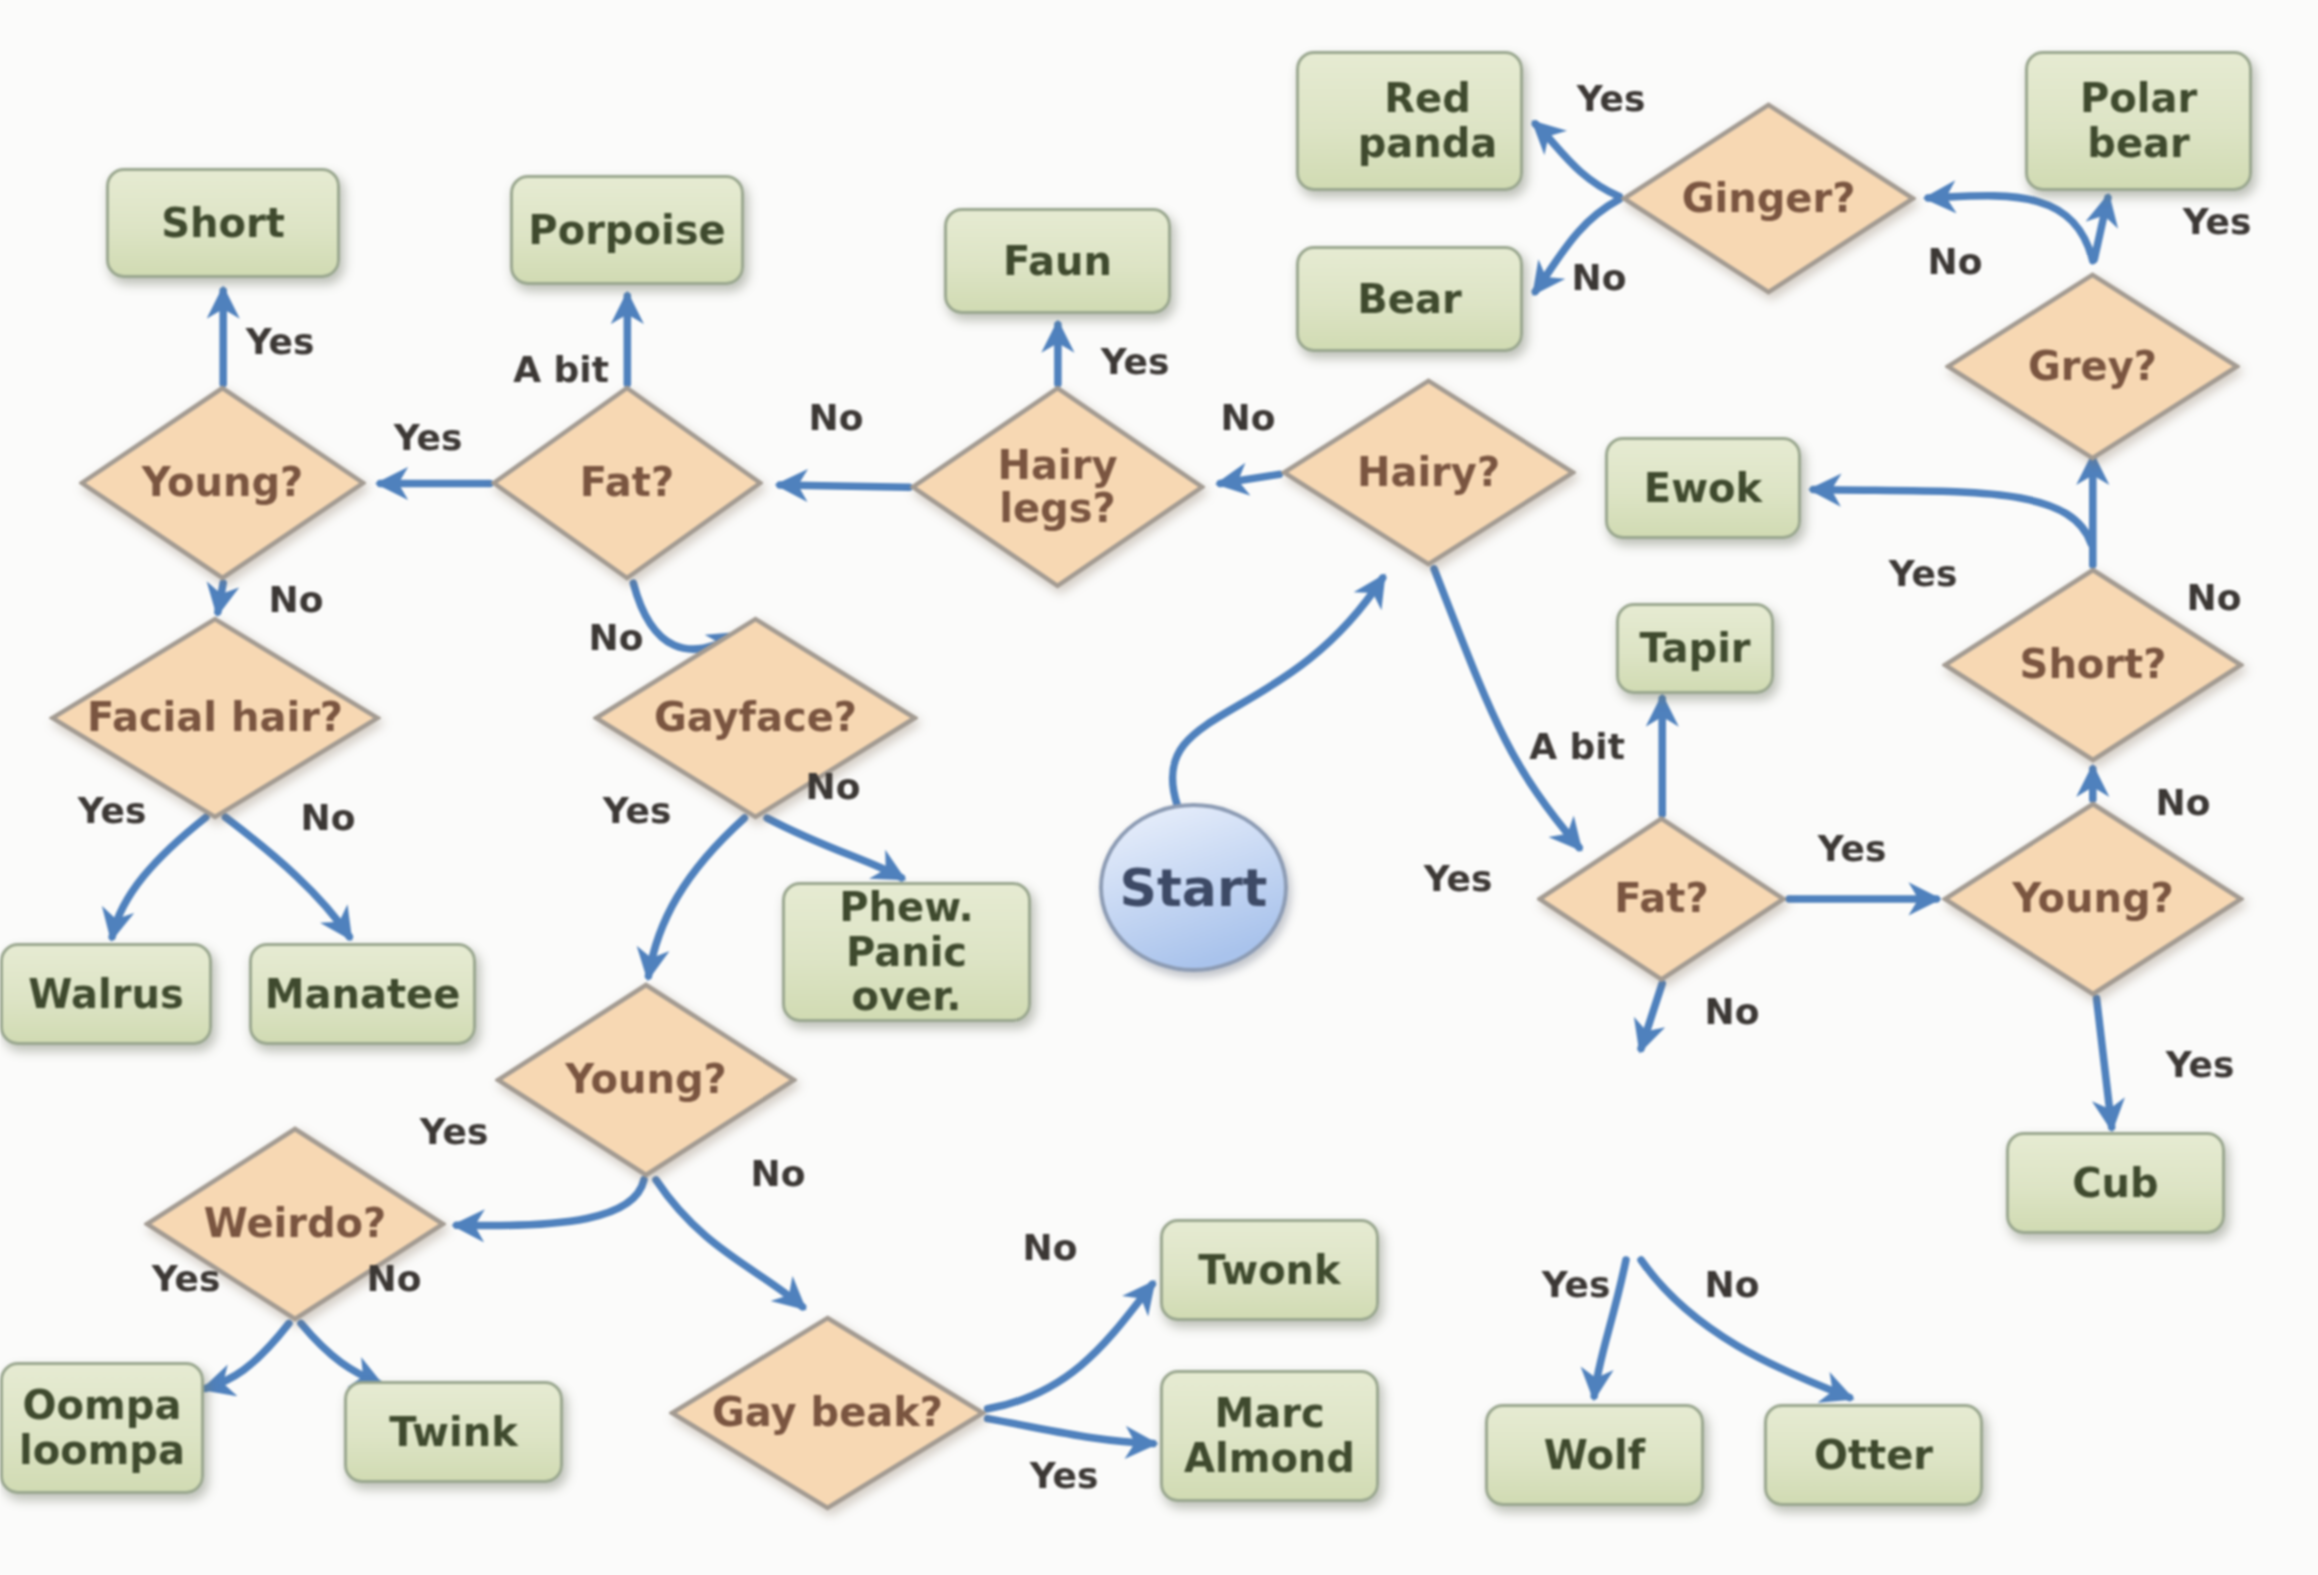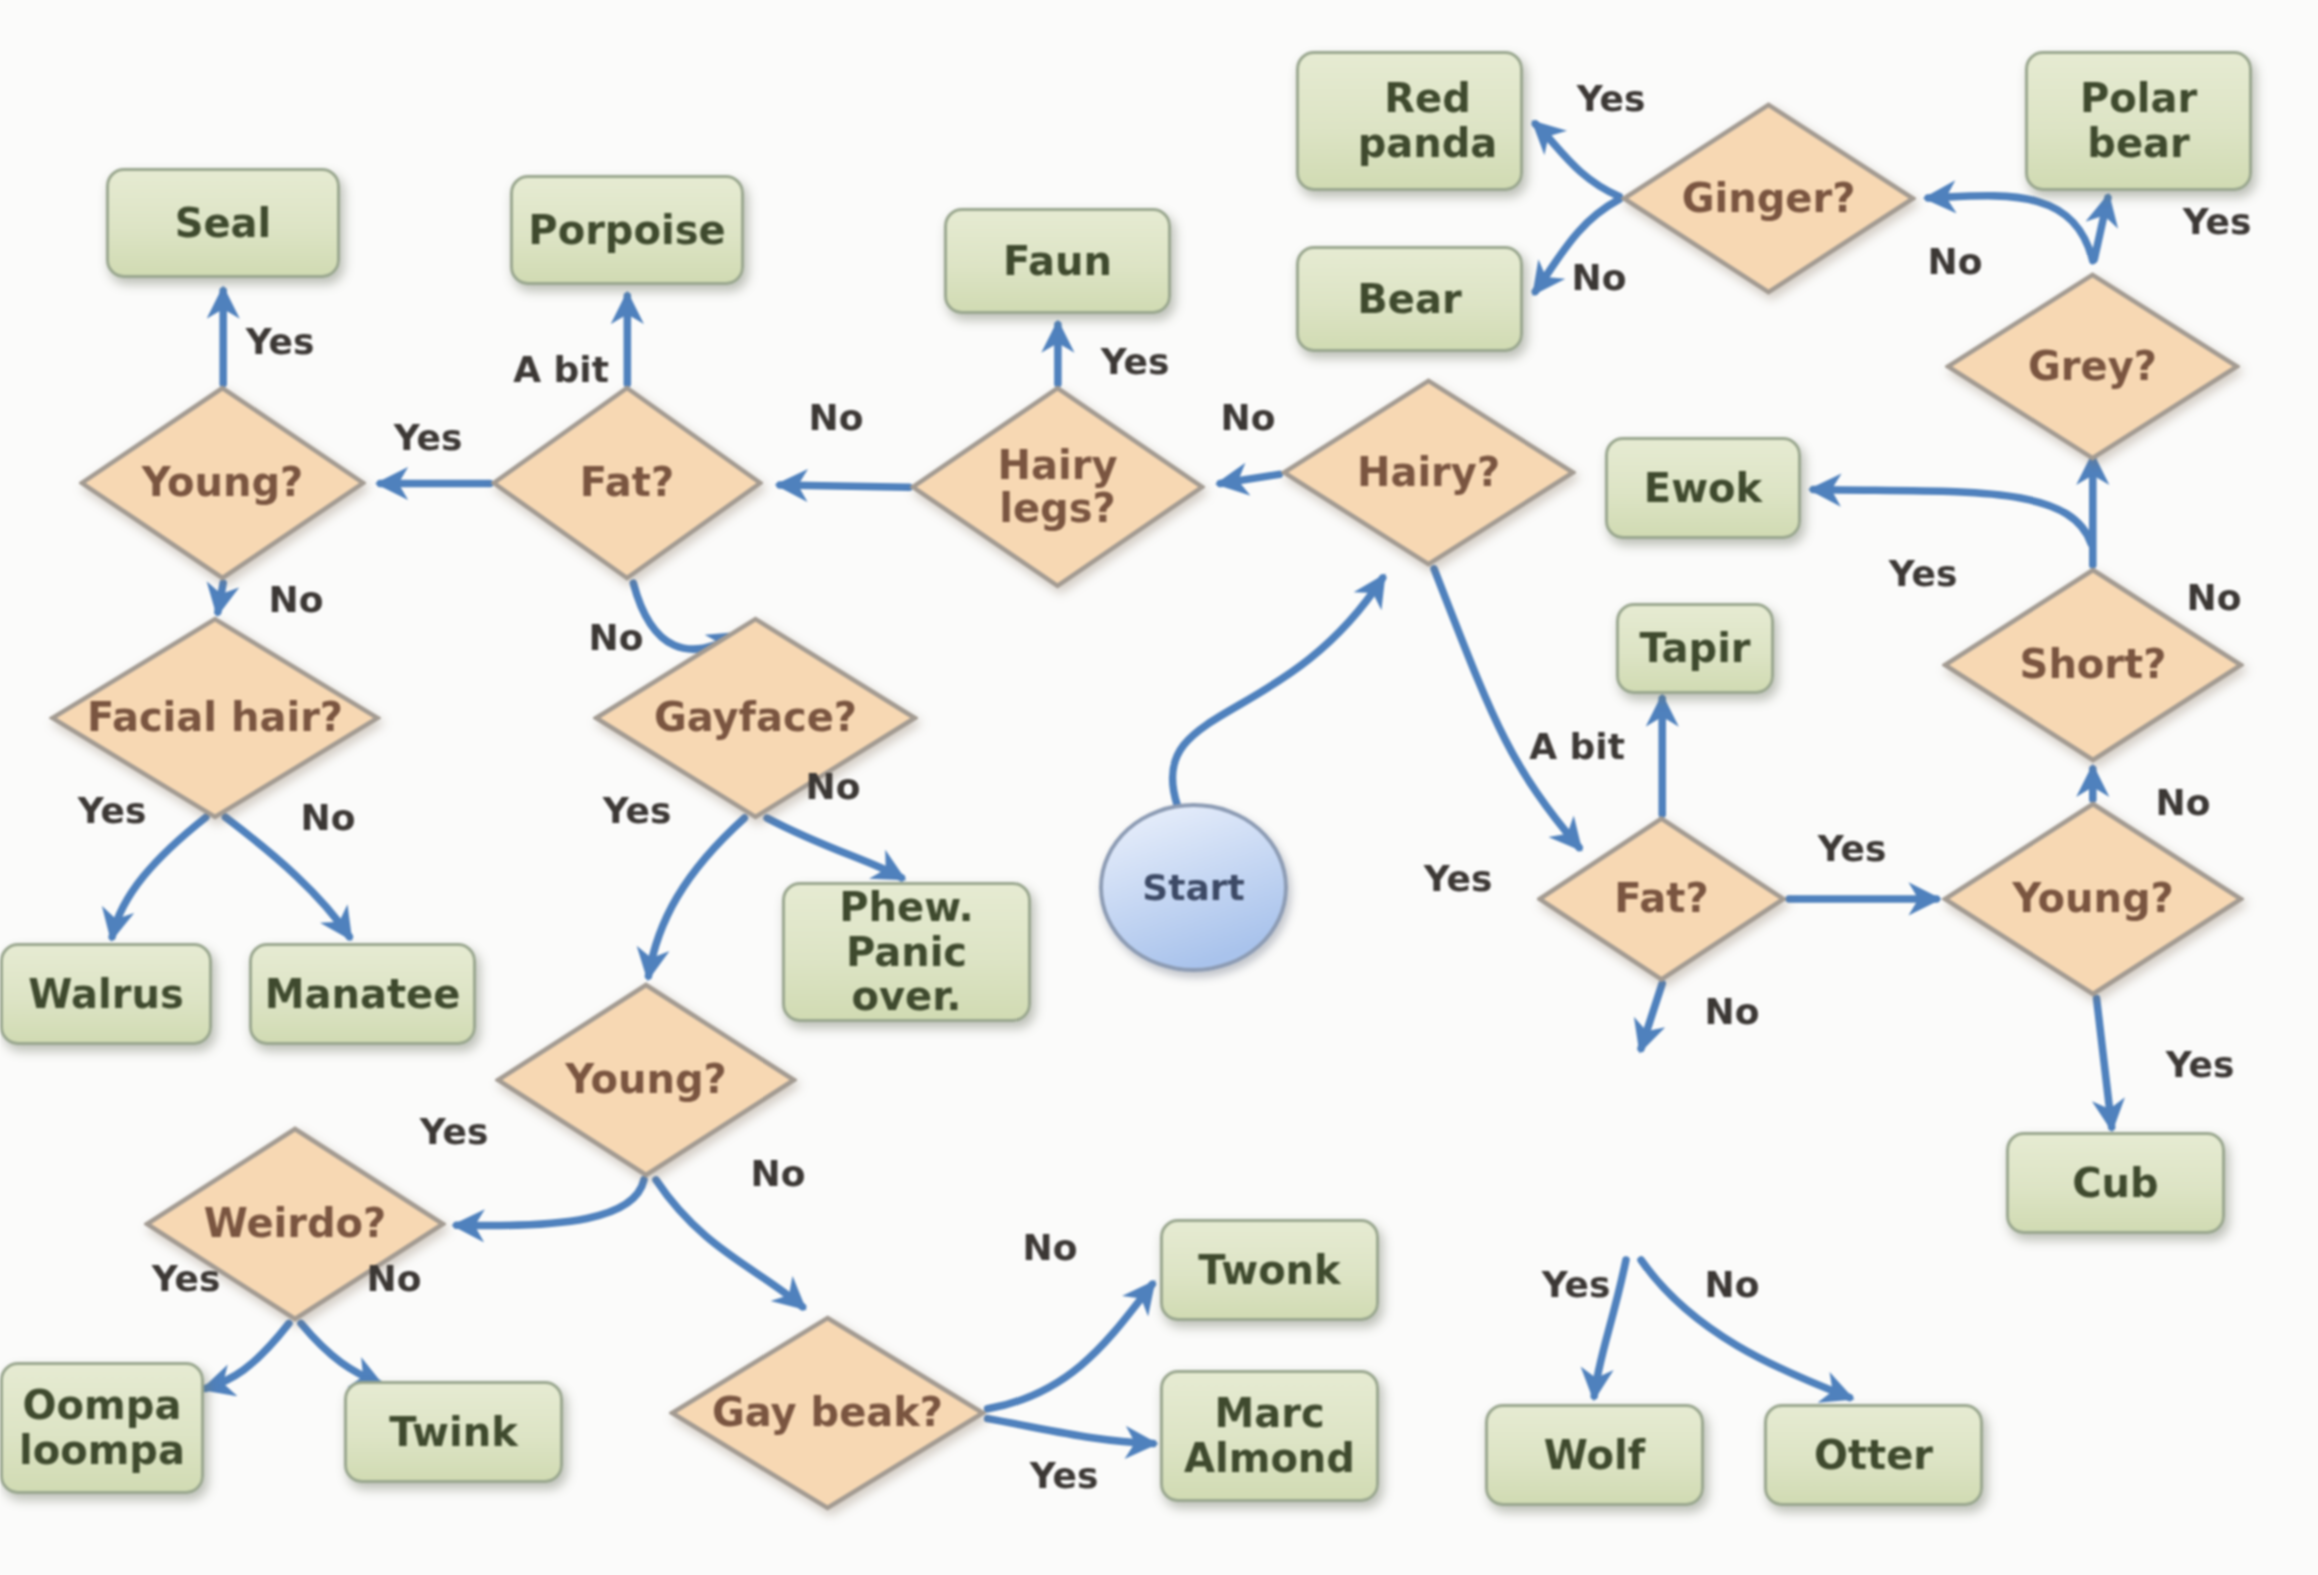--- a/index.html
+++ b/index.html
@@ -25,21 +25,21 @@
     color:var(--terminal-text);font-weight:700;font-size:40px;line-height:1.12;
     box-shadow:3.8px 6px 10.6px rgba(110,118,100,.45);
   }
   .decision{filter:drop-shadow(3px 5.3px 5.3px rgba(130,110,85,.35));}
   .decision svg{position:absolute;left:0;top:0;width:100%;height:100%;}
   .decision polygon{fill:var(--diamond-fill);stroke:var(--diamond-border);stroke-width:4.5;vector-effect:non-scaling-stroke;}
   .decision .nlabel{position:relative;color:var(--diamond-text);font-weight:700;font-size:40px;line-height:1.08;}
   .start{
     background:linear-gradient(160deg,var(--start-top) 10%,var(--start-bottom) 85%);
     border:4.5px solid var(--start-border);border-radius:50%;
-    color:var(--start-text);font-weight:700;font-size:36px;
+    color:var(--start-text);font-weight:700;font-size:52px;
     box-shadow:3px 5.3px 9px rgba(80,90,110,.35);
   }
   .nlabel{white-space:pre-line;}
   .elabel{
     position:absolute;transform:translate(-50%,-50%);color:var(--label-text);
     font-weight:700;font-size:36px;white-space:nowrap;
   }
 </style>
 </head>
 <body>
@@ -171,21 +171,21 @@
     <span class="nlabel">Young?</span>
   </div>
   <div class="node decision" style="left:1942px;top:567px;width:302px;height:196px;">
     <svg viewBox="0 0 200 130" preserveAspectRatio="none">
         <polygon points="100,2 198,65 100,128 2,65"></polygon>
       </svg>
     <span class="nlabel">Short?</span>
   </div>
 
   <div class="node terminal" style="left:106px;top:168px;width:234px;height:110px;">
-    <span class="nlabel">Seal</span>
+    <span class="nlabel">Short</span>
     </div>
   <div class="node terminal" style="left:510px;top:175px;width:234px;height:110px;">
     <span class="nlabel">Porpoise</span>
     </div>
   <div class="node terminal" style="left:944px;top:208px;width:227px;height:106px;">
     <span class="nlabel">Faun</span>
     </div>
   <div class="node terminal" style="left:1296px;top:51px;width:227px;height:140px;padding-left:36px;">
     <span class="nlabel">Red
 panda</span>

